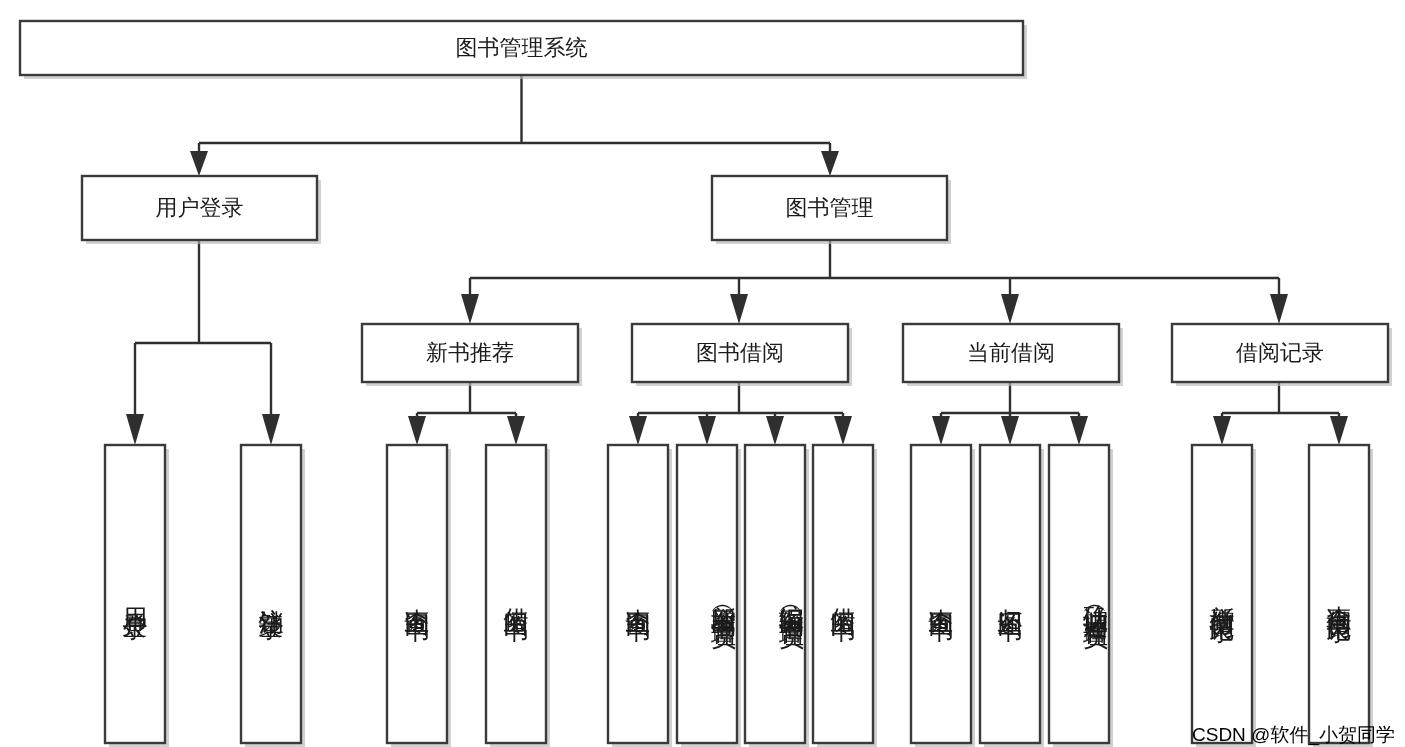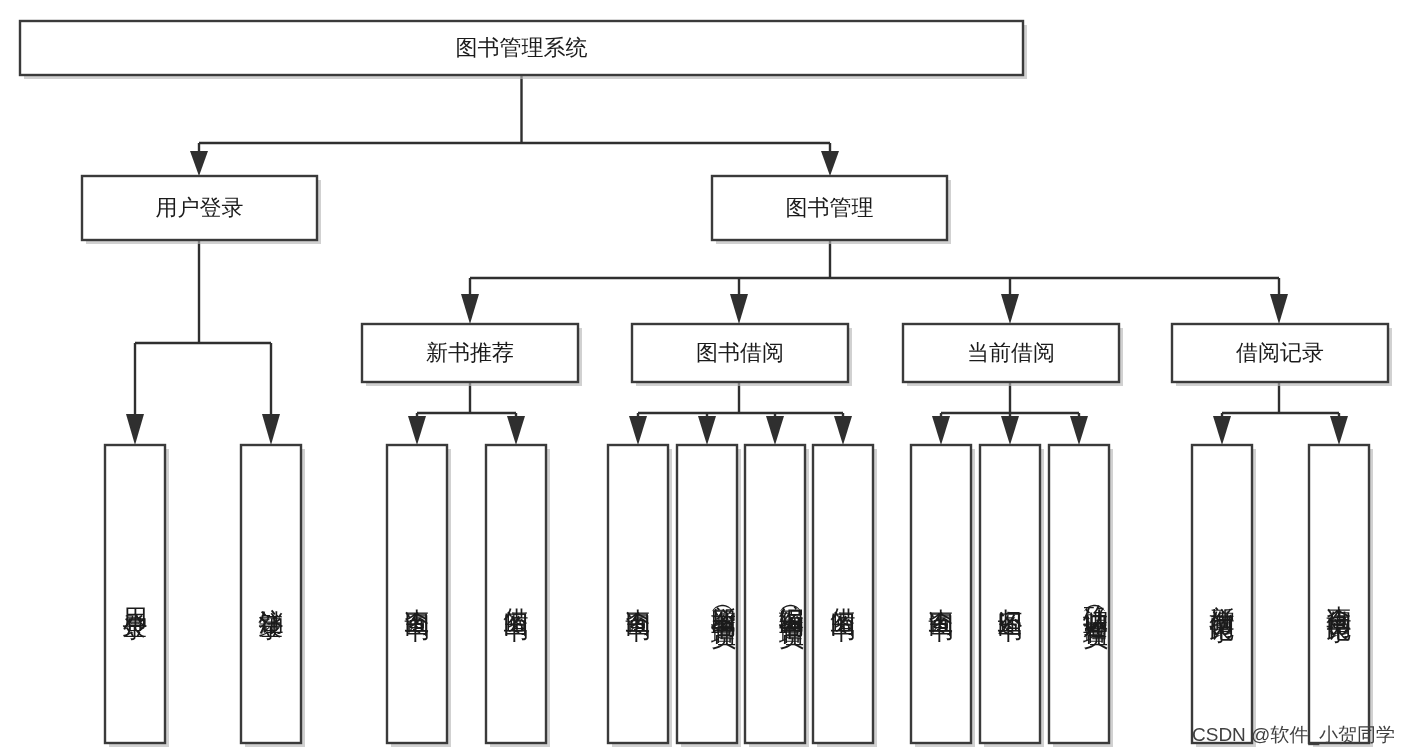--- a/index.html
+++ b/index.html
@@ -72,21 +72,21 @@
     pointer-events: none;
     user-select: none;
   }
   .leaf-label.centered {
     align-items: center;
   }
   .watermark {
     position: absolute;
     font-family: "Liberation Sans", "DejaVu Sans", sans-serif;
     font-size: 19px;
-    color: #404040;
+    color: #000000;
     white-space: nowrap;
     user-select: none;
   }
 </style>
 </head>
 <body>
 
 <div id="diagram-root">
 
   <svg class="diagram-canvas" viewBox="0 0 1405 747" xmlns="http://www.w3.org/2000/svg">

